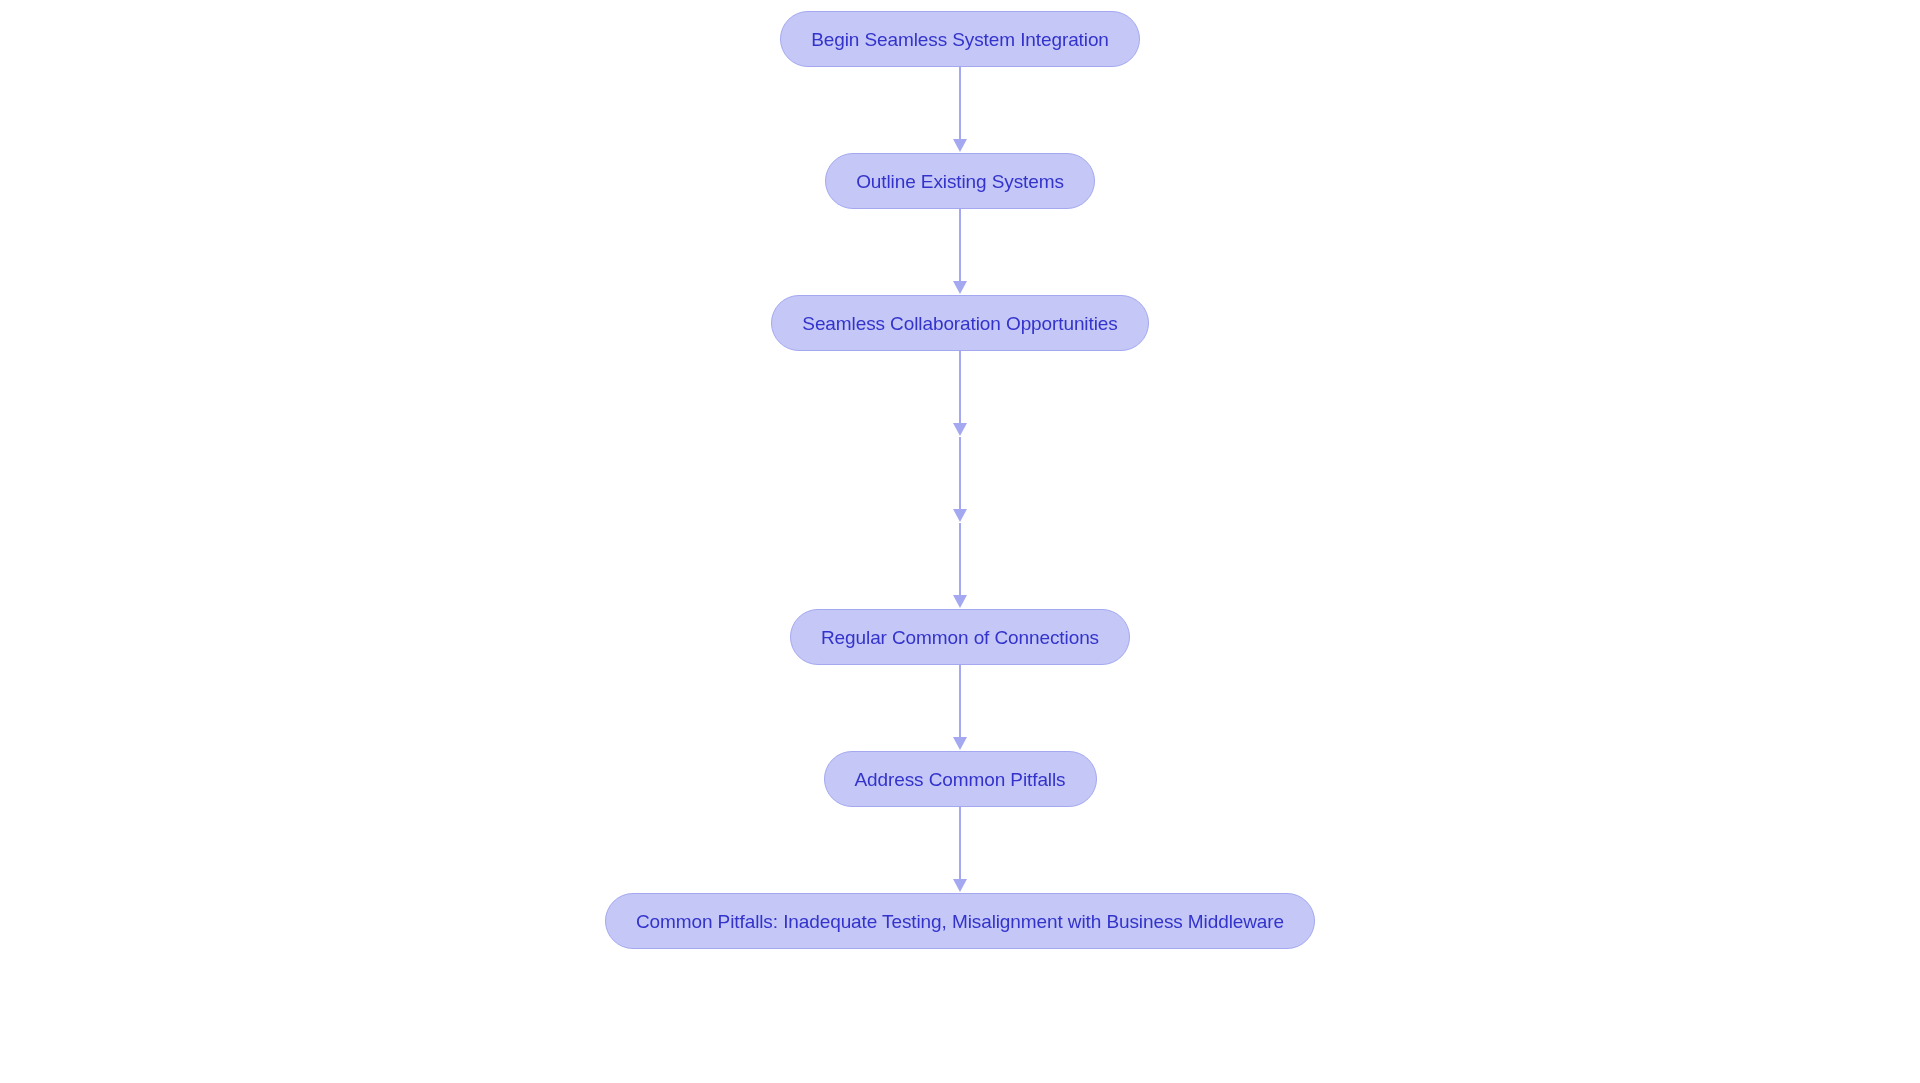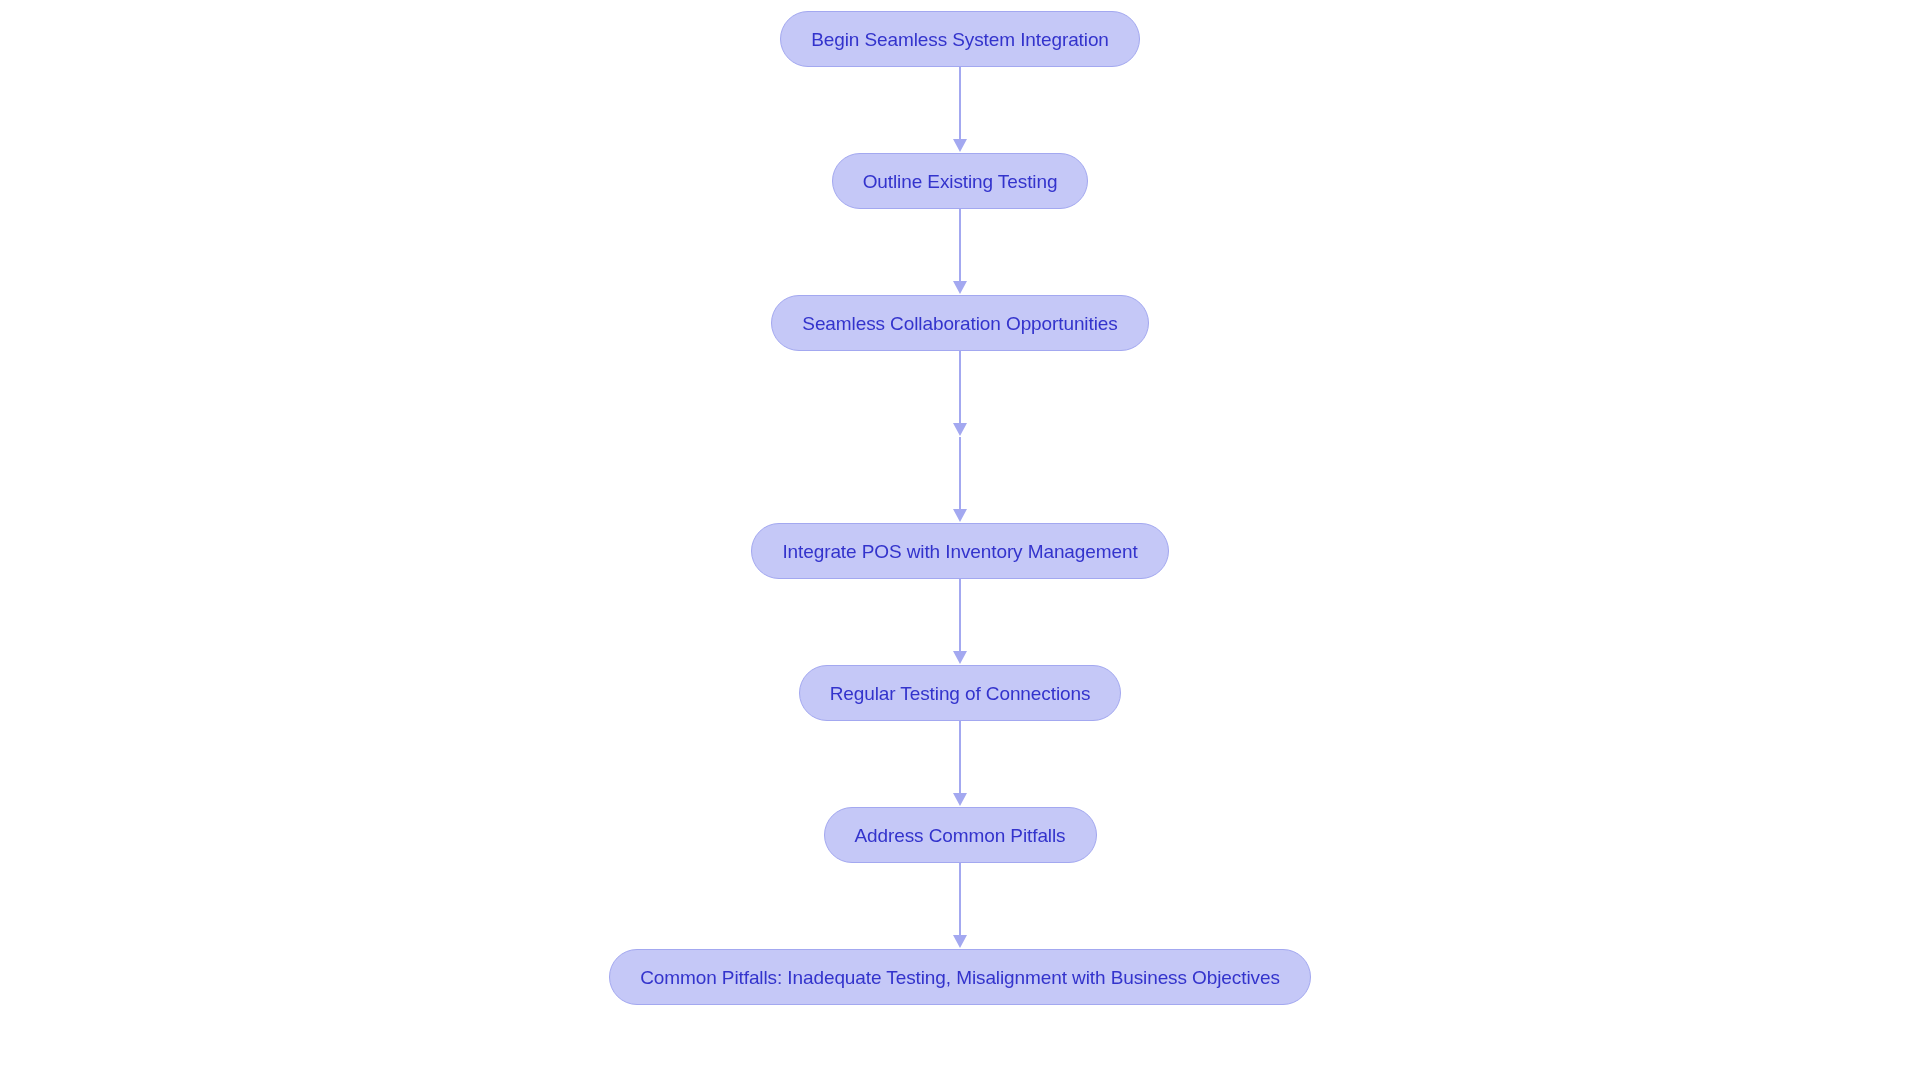--- a/index.html
+++ b/index.html
@@ -99,21 +99,21 @@
     <div class="node">
       <span class="node-label">Begin Seamless System Integration</span>
     </div>
 
     <div class="connector">
       <div class="conn-line"></div>
       <div class="conn-arrow"></div>
     </div>
 
     <div class="node">
-      <span class="node-label">Outline Existing Testing</span>
+      <span class="node-label">Outline Existing Systems</span>
     </div>
 
     <div class="connector">
       <div class="conn-line"></div>
       <div class="conn-arrow"></div>
     </div>
 
     <div class="node">
       <span class="node-label">Seamless Collaboration Opportunities</span>
     </div>
@@ -122,45 +122,42 @@
       <div class="conn-line"></div>
       <div class="conn-arrow"></div>
     </div>
 
 
     <div class="connector">
       <div class="conn-line"></div>
       <div class="conn-arrow"></div>
     </div>
 
-    <div class="node">
-      <span class="node-label">Integrate POS with Inventory Management</span>
-    </div>
 
     <div class="connector">
       <div class="conn-line"></div>
       <div class="conn-arrow"></div>
     </div>
 
     <div class="node">
-      <span class="node-label">Regular Testing of Connections</span>
+      <span class="node-label">Regular Common of Connections</span>
     </div>
 
     <div class="connector">
       <div class="conn-line"></div>
       <div class="conn-arrow"></div>
     </div>
 
     <div class="node">
       <span class="node-label">Address Common Pitfalls</span>
     </div>
 
     <div class="connector">
       <div class="conn-line"></div>
       <div class="conn-arrow"></div>
     </div>
 
     <div class="node">
-      <span class="node-label">Common Pitfalls: Inadequate Testing, Misalignment with Business Objectives</span>
+      <span class="node-label">Common Pitfalls: Inadequate Testing, Misalignment with Business Middleware</span>
     </div>
 
   </div>
 </div>
 
 </body></html>

